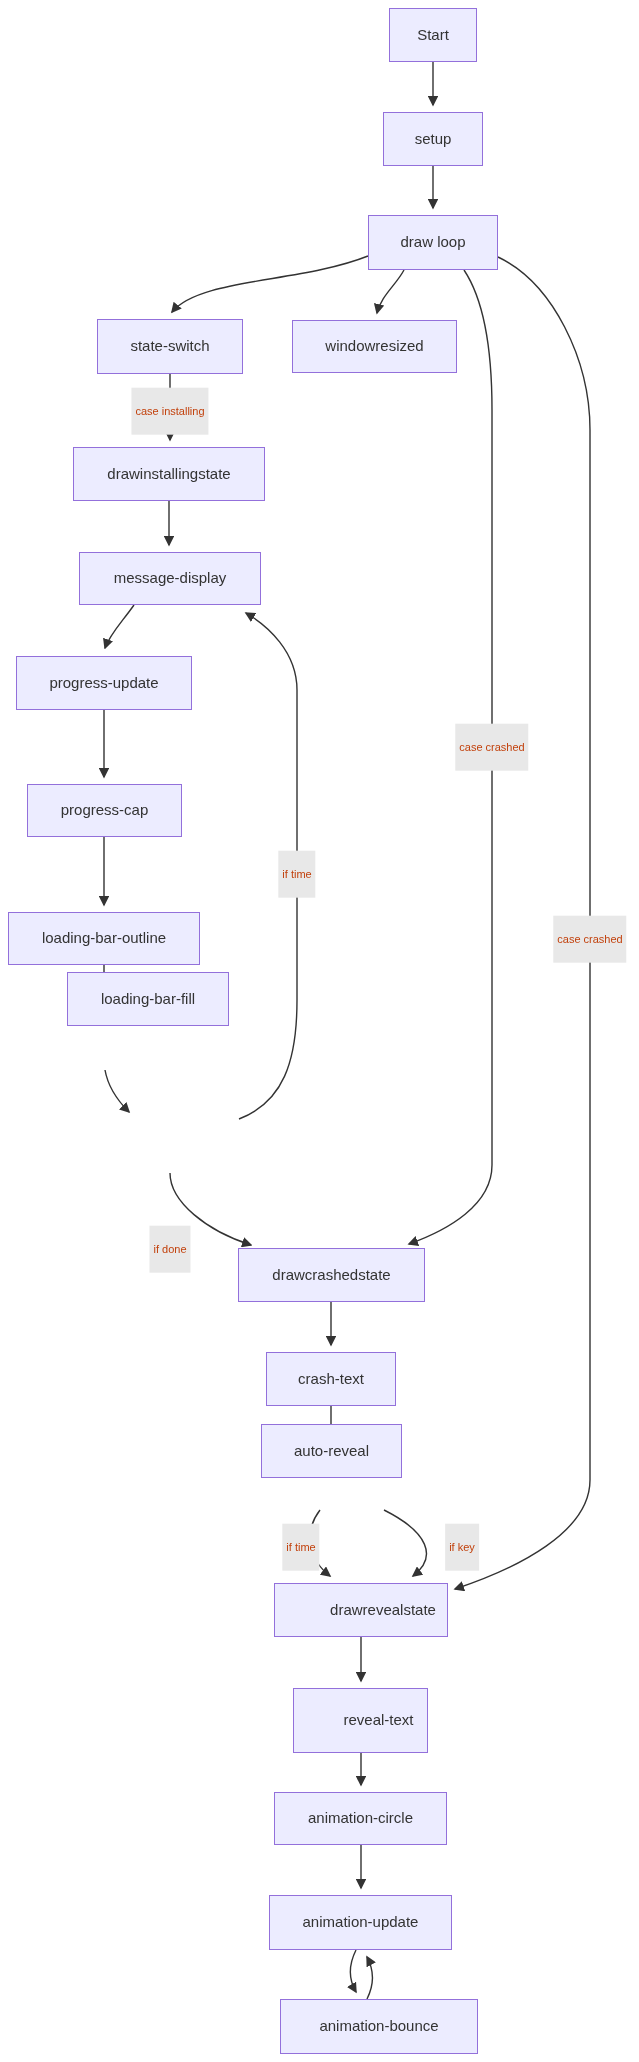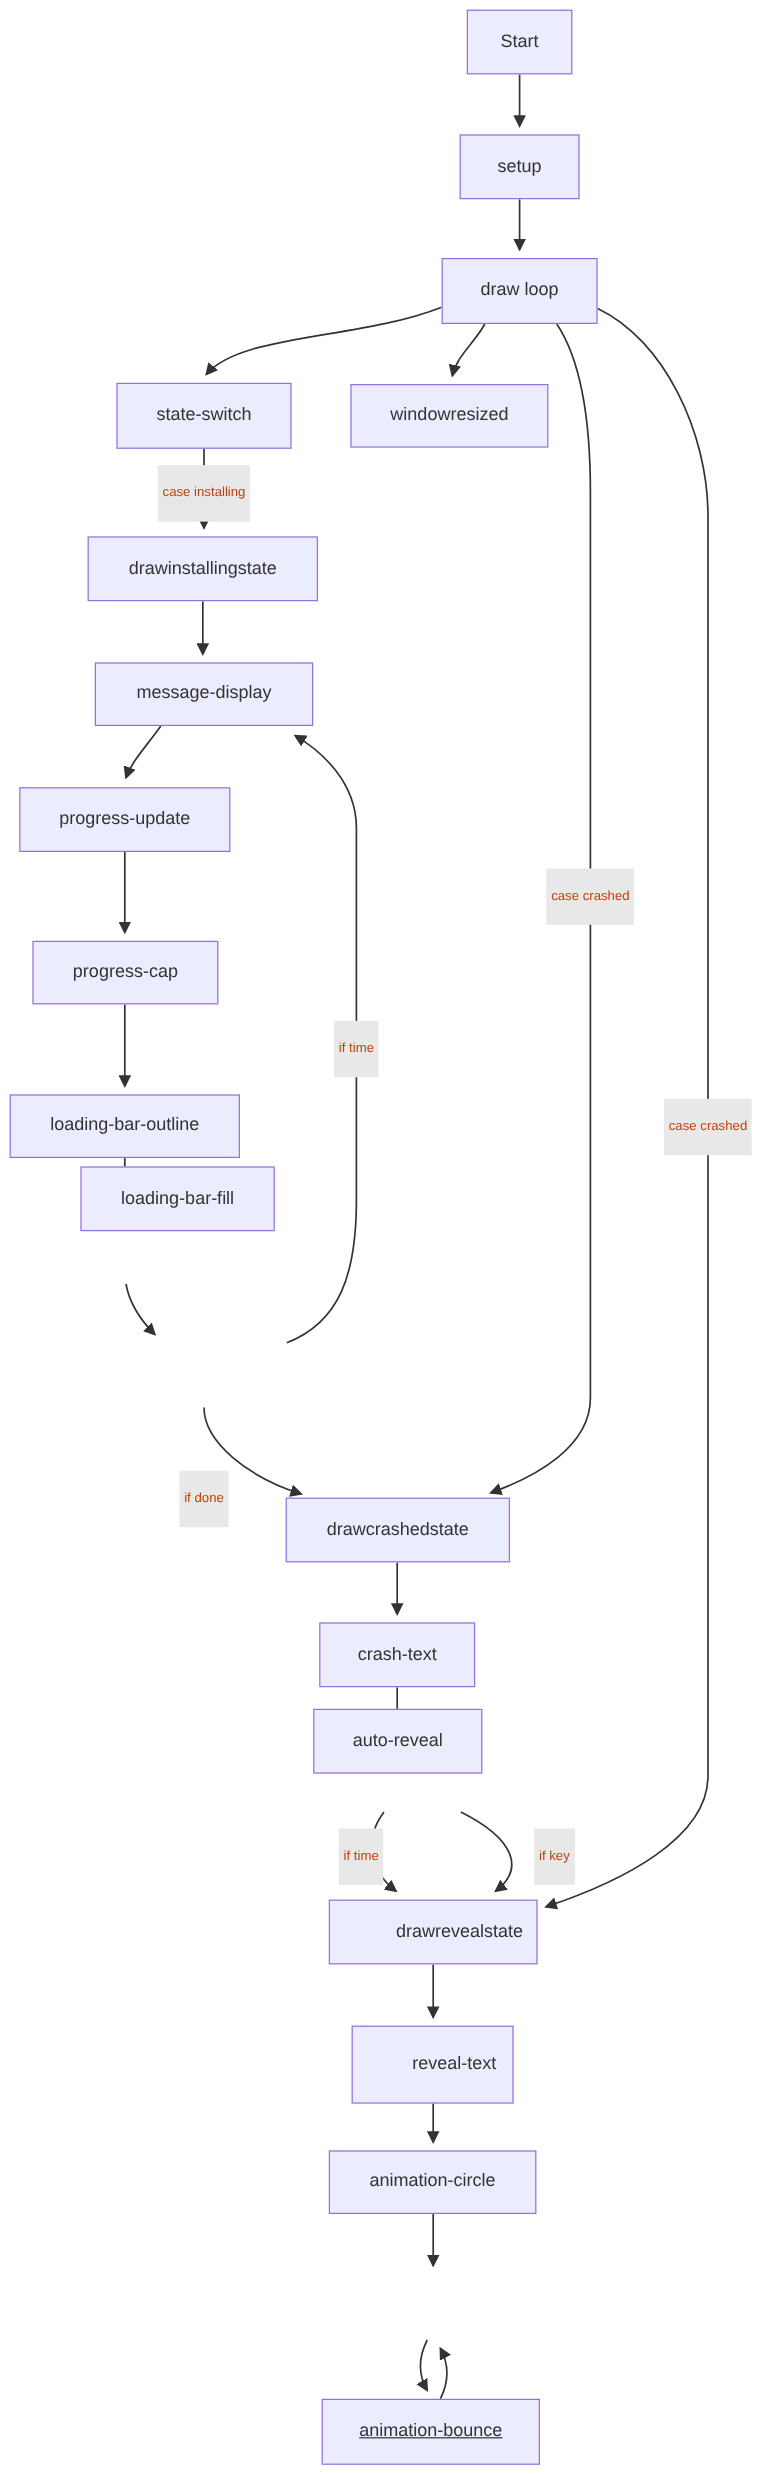--- a/index.html
+++ b/index.html
@@ -115,21 +115,24 @@
     </div>
   <div class="node" style="left:274px;top:1583px;width:174px;height:54px;padding-left:44px;">
       <span>drawrevealstate</span>
     </div>
   <div class="node" style="left:293px;top:1688px;width:135px;height:65px;padding-left:36px;">
       <span>reveal-text</span>
     </div>
   <div class="node" style="left:274px;top:1792px;width:173px;height:53px;">
       <span>animation-circle</span>
     </div>
-  <div class="node" style="left:268px;top:1999px;width:182px;height:55px;text-decoration:underline;">
+  <div class="node" style="left:269px;top:1895px;width:183px;height:55px;">
+      <span>animation-update</span>
+    </div>
+  <div class="node" style="left:280px;top:1999px;width:198px;height:55px;">
       <span>animation-bounce</span>
     </div>
 
   <div class="edge-label" style="left:170px;top:411px;">case installing</div>
   <div class="edge-label" style="left:297px;top:874px;">if time</div>
   <div class="edge-label" style="left:492px;top:747px;">case crashed</div>
   <div class="edge-label" style="left:590px;top:939px;">case crashed</div>
   <div class="edge-label" style="left:170px;top:1211px;margin-top:38px;">if done</div>
   <div class="edge-label" style="left:301px;top:1547px;">if time</div>
   <div class="edge-label" style="left:462px;top:1547px;">if key</div>

